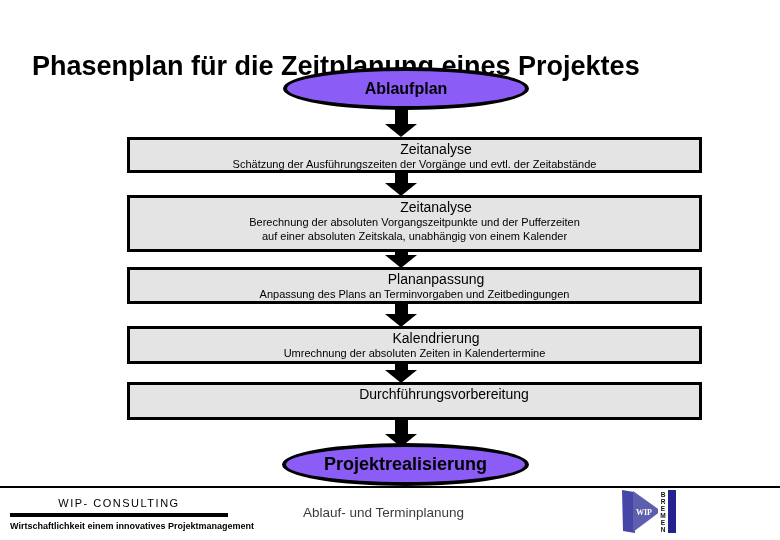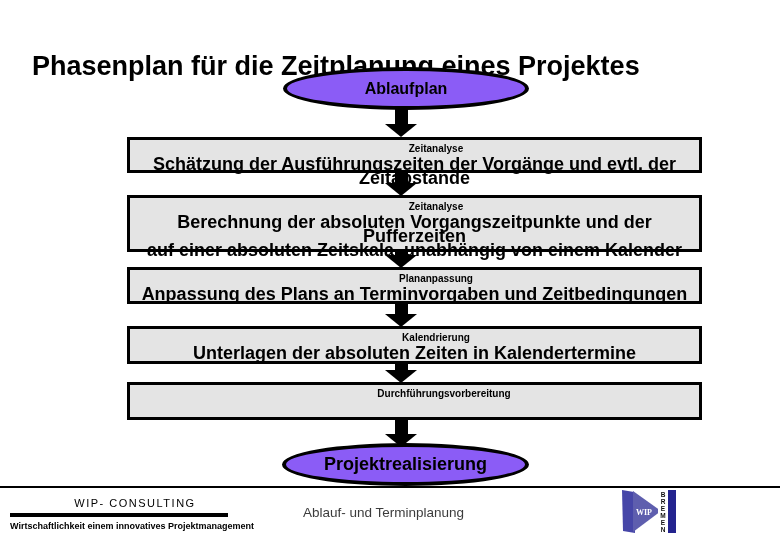--- a/index.html
+++ b/index.html
@@ -16,34 +16,34 @@
     background:#8b5cf6;border:4px solid #000;border-radius:50%;
     display:flex;align-items:center;justify-content:center;
     box-sizing:border-box;z-index:2;text-align:center;
   }
   .ellipse-start{left:283px;top:67px;width:246px;height:43px;font-size:16px;font-weight:bold;}
   .ellipse-end{left:282px;top:443px;width:247px;height:43px;font-size:18px;font-weight:bold;}
   .step-box{
     left:127px;width:575px;background:#e4e4e4;border:3px solid #000;
     box-sizing:border-box;text-align:center;z-index:2;padding-top:1px;
   }
-  .step-title{font-size:10px;font-weight:bold;line-height:16px;margin-left:43px;}
-  .step-line{font-size:18px;line-height:14px;font-weight:bold;}
+  .step-title{font-size:14px;font-weight:normal;line-height:16px;margin-left:43px;}
+  .step-line{font-size:11px;line-height:14px;}
   .arrow{
     left:385px;width:32px;display:flex;flex-direction:column;align-items:center;z-index:1;
   }
   .arrow .stem{width:13px;flex:1;background:#000;}
   .arrow .head{
     width:0;height:0;flex:0 0 auto;
     border-left:16px solid transparent;border-right:16px solid transparent;
     border-top:13px solid #000;
   }
   .divider{left:0;top:486px;width:780px;height:2px;background:#000;}
   .footer-company{
-    left:26px;top:497px;width:218px;text-align:center;
+    left:10px;top:497px;width:218px;text-align:center;
     font-size:11px;letter-spacing:1.5px;white-space:nowrap;
   }
   .footer-rule{left:10px;top:513px;width:218px;height:4px;background:#000;}
   .footer-tagline{
     left:10px;top:521px;width:218px;text-align:center;
     font-size:9px;font-weight:bold;white-space:nowrap;
   }
   .footer-caption{
     left:303px;top:505px;font-size:13.5px;color:#3c3c3c;white-space:nowrap;
   }
@@ -89,21 +89,21 @@
   <div class="step-line">Anpassung des Plans an Terminvorgaben und Zeitbedingungen</div>
 </div>
 
 <div class="abs arrow" style="top:303px;height:24px;">
   <div class="stem"></div>
   <div class="head"></div>
 </div>
 
 <div class="abs step-box" style="top:326px;height:38px;">
   <div class="step-title">Kalendrierung</div>
-  <div class="step-line">Unterlagen der absoluten Zeiten in Kalendertermine</div>
+  <div class="step-line">Umrechnung der absoluten Zeiten in Kalendertermine</div>
 </div>
 
 <div class="abs arrow" style="top:363px;height:20px;">
   <div class="stem"></div>
   <div class="head"></div>
 </div>
 
 <div class="abs step-box" style="top:382px;height:38px;padding-left:16px;">
   <div class="step-title">Durchführungsvorbereitung</div>
 </div>

